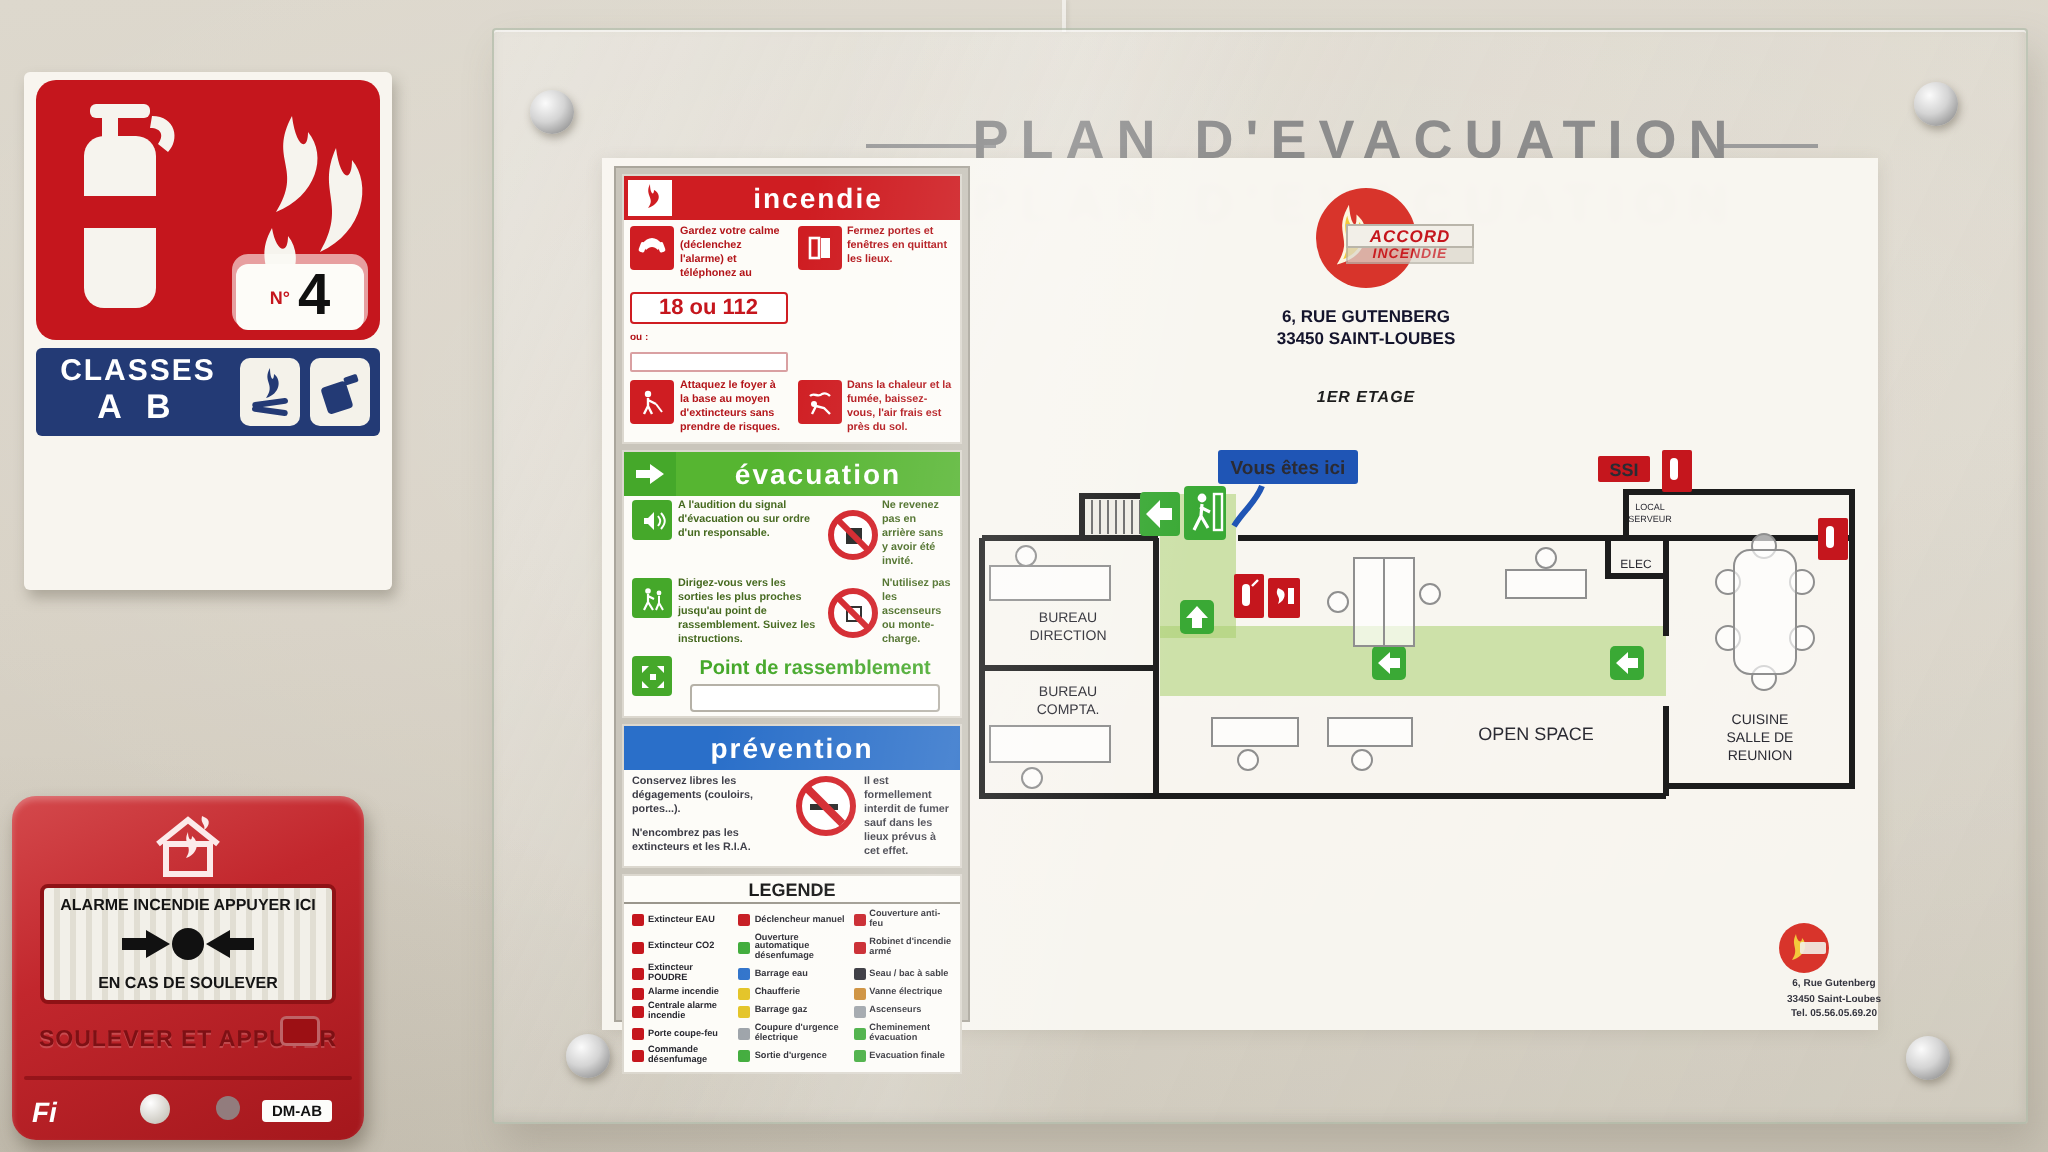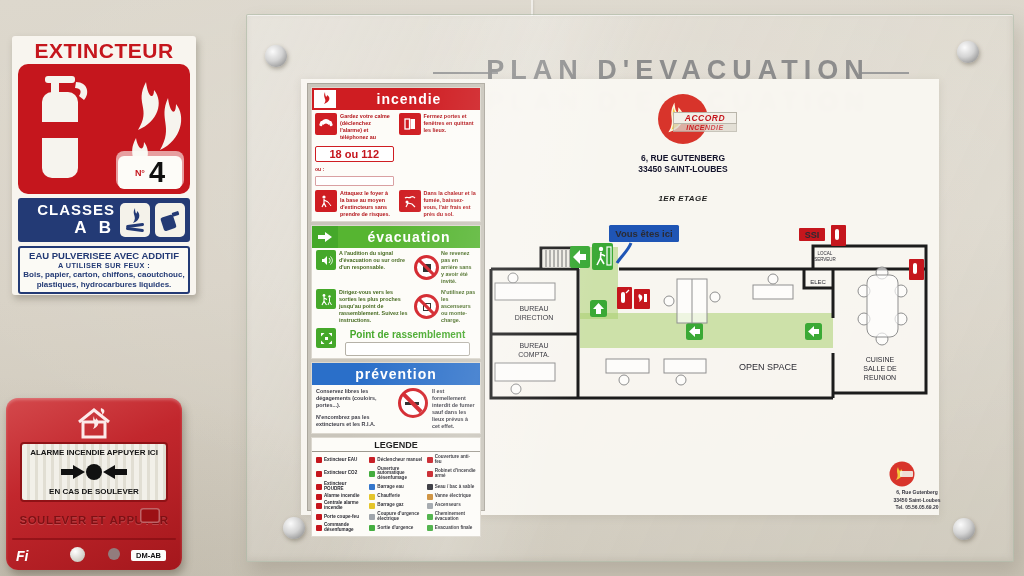--- a/index.html
+++ b/index.html
@@ -15,21 +15,21 @@
   .ext-sign{position:absolute;left:12px;top:36px;width:184px;height:259px;background:#f8f5ef;
             border-radius:3px;box-shadow:2px 4px 7px rgba(90,84,68,.35);padding:3px 6px;box-sizing:border-box;}
   .ext-title{color:#c5161d;font-weight:bold;font-size:21px;text-align:center;letter-spacing:.5px;}
   .ext-panel{position:relative;margin-top:1px;height:130px;background:#c5161d;border-radius:10px;overflow:hidden;}
   .ext-num{position:absolute;right:8px;bottom:5px;width:64px;height:33px;background:#fdfcf8;border-radius:6px;
            display:flex;align-items:center;justify-content:center;gap:4px;box-shadow:0 -3px 0 2px rgba(253,252,248,.6);}
   .ext-num .no{color:#c5161d;font-size:9px;font-weight:bold;}
   .ext-num .val{color:#101010;font-size:29px;font-weight:bold;line-height:1;}
   .ext-classes{margin-top:4px;height:44px;background:#233a75;border-radius:3px;display:flex;align-items:center;
                padding:0 5px;gap:5px;box-sizing:border-box;}
-  .cl-text{flex:1;text-align:right;color:#fff;font-weight:bold;line-height:1.1;}
+  .cl-text{flex:1;text-align:center;color:#fff;font-weight:bold;line-height:1.1;}
   .cl-text .l1{font-size:15px;letter-spacing:1px;}
   .cl-text .l2{font-size:17px;letter-spacing:4px;}
   .cl-icon{width:30px;height:34px;background:#f4f2ea;border-radius:5px;display:flex;align-items:center;justify-content:center;}
   .ext-usage{margin-top:4px;border:2px solid #233a75;border-radius:3px;background:#fbfaf5;color:#233a75;
              text-align:center;padding:2px 3px;}
   .u1{font-size:9.5px;font-weight:bold;}
   .u2{font-size:7.3px;font-weight:bold;letter-spacing:.4px;}
   .u3{font-size:8px;font-weight:bold;line-height:1.25;}
 
   
@@ -139,21 +139,20 @@
   .foot-text{position:absolute;left:558px;top:410px;width:116px;text-align:center;color:#35353f;}
   .foot-text div{font-size:5px;font-weight:bold;line-height:1.5;}
 </style>
 </head>
 <body>
 
 <div class="stage">
   <div class="seam"></div>
 
   <section class="ext-sign">
-    <div class="ext-title">EXTINCTEUR</div>
     <div class="ext-panel">
       <svg width="172" height="130" viewBox="0 0 172 130">
         <rect x="24" y="28" width="36" height="86" rx="10" fill="#f6f4ee"></rect>
         <rect x="24" y="58" width="36" height="16" fill="#c5161d"></rect>
         <rect x="33" y="16" width="8" height="14" fill="#f6f4ee"></rect>
         <rect x="27" y="12" width="30" height="7" rx="3" fill="#f6f4ee"></rect>
         <path d="M58 18 C70 18 72 30 66 36 L61 32 C64 28 63 24 57 24 Z" fill="#f6f4ee"></path>
         <g>
           <path d="M128 18 C116 40 134 44 120 66 C140 58 146 38 136 26 C136 36 130 34 128 18 Z" fill="#f6f4ee"></path>
           <path d="M150 34 C140 56 156 62 142 86 C164 76 168 52 158 40 C158 52 152 50 150 34 Z" fill="#f6f4ee"></path>
@@ -177,25 +176,20 @@
           <rect x="3" y="22" width="18" height="3" rx="1.5" fill="#233a75" transform="rotate(8 12 23)"></rect>
         </svg>
       </div>
       <div class="cl-icon">
         <svg width="24" height="28" viewBox="0 0 24 28">
           <rect x="4" y="10" width="13" height="14" rx="2" fill="#233a75" transform="rotate(-18 10 17)"></rect>
           <rect x="14" y="6" width="7" height="4" rx="1" fill="#233a75" transform="rotate(-18 17 8)"></rect>
           <path d="M19 16 C17 20 21 21 19 24 C23 22 23 18 21 17 Z" fill="#f4f2ea"></path>
         </svg>
       </div>
-    </div>
-    <div class="ext-usage">
-      <div class="u1">EAU PULVERISEE AVEC ADDITIF</div>
-      <div class="u2">A UTILISER SUR FEUX :</div>
-      <div class="u3">Bois, papier, carton, chiffons, caoutchouc, plastiques, hydrocarbures liquides.</div>
     </div>
   </section>
 
   <section class="alarm">
     <div class="alarm-house">
       <svg width="46" height="34" viewBox="0 0 46 34">
         <path d="M8 16 L23 4 L38 16" fill="none" stroke="#fceaea" stroke-width="3"></path>
         <rect x="12" y="16" width="22" height="15" fill="none" stroke="#fceaea" stroke-width="3"></rect>
         <path d="M23 10 C20 16 26 17 22 23 C28 21 29 15 25 12 C25 15 23 14 23 10 Z" fill="#fceaea"></path>
         <path d="M30 2 C29 6 32 6 31 9 C34 7 34 4 32 3 Z" fill="#fceaea"></path>

